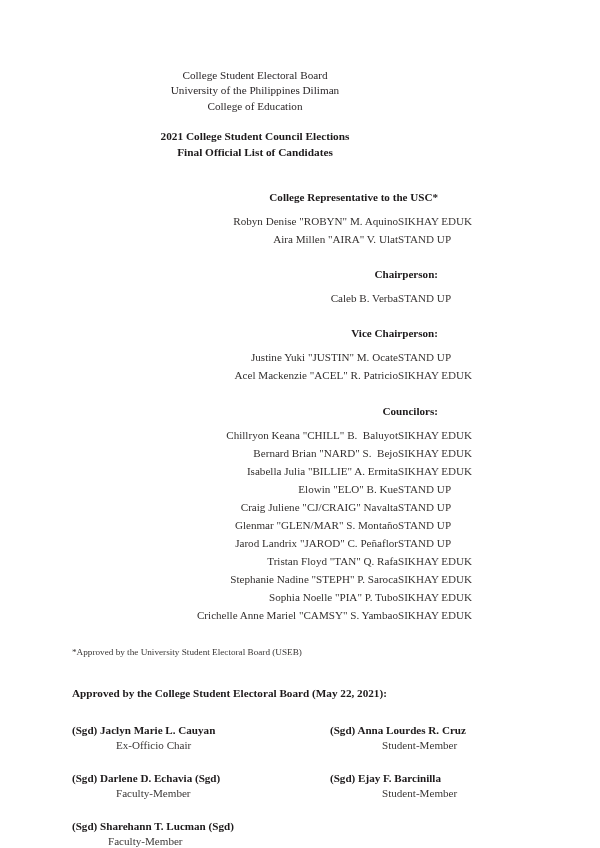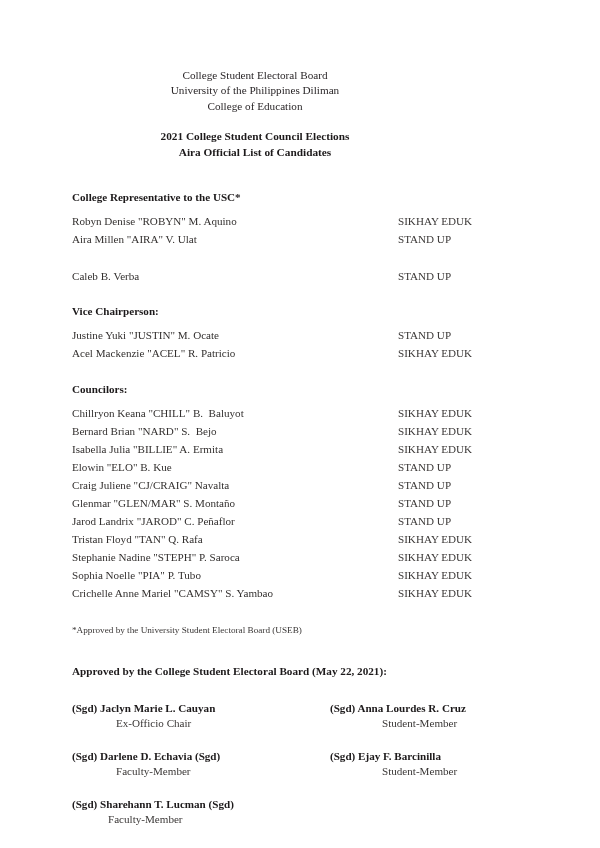--- a/index.html
+++ b/index.html
@@ -37,21 +37,21 @@
     text-align: center;
     font-size: 11.3px;
     line-height: 15.4px;
     font-weight: bold;
     margin-top: 15px;
     color: #1d1a1b;
   }
   .doc-title div { white-space: nowrap; }
 
   
-  .sections { margin-top: 30px; }
+  .sections { margin-top: 30px; text-align: right; }
 
   .section { margin-bottom: 0; }
 
   .section-heading {
     font-size: 11.1px;
     font-weight: bold;
     line-height: 14px;
     color: #1d1a1b;
     margin-bottom: 8px;
   }
@@ -126,40 +126,41 @@
 <div class="page">
 
   <div class="letterhead">
     <div>College Student Electoral Board</div>
     <div>University of the Philippines Diliman</div>
     <div>College of Education</div>
   </div>
 
   <div class="doc-title">
     <div>2021 College Student Council Elections</div>
-    <div>Aira Official List of Candidates</div>
+    <div>Final Official List of Candidates</div>
   </div>
 
   <div class="sections">
 
     <div class="section">
       <div class="section-heading">College Representative to the USC*</div>
       <div class="cand-row">
         <span class="cand-name">Robyn Denise "ROBYN" M. Aquino</span>
         <span class="cand-party">SIKHAY EDUK</span>
       </div>
       <div class="cand-row">
         <span class="cand-name">Aira Millen "AIRA" V. Ulat</span>
         <span class="cand-party">STAND UP</span>
       </div>
     </div>
 
     <div class="section-gap"></div>
 
     <div class="section">
+      <div class="section-heading">Chairperson:</div>
       <div class="cand-row">
         <span class="cand-name">Caleb B. Verba</span>
         <span class="cand-party">STAND UP</span>
       </div>
     </div>
 
     <div class="section-gap"></div>
 
     <div class="section">
       <div class="section-heading">Vice Chairperson:</div>

